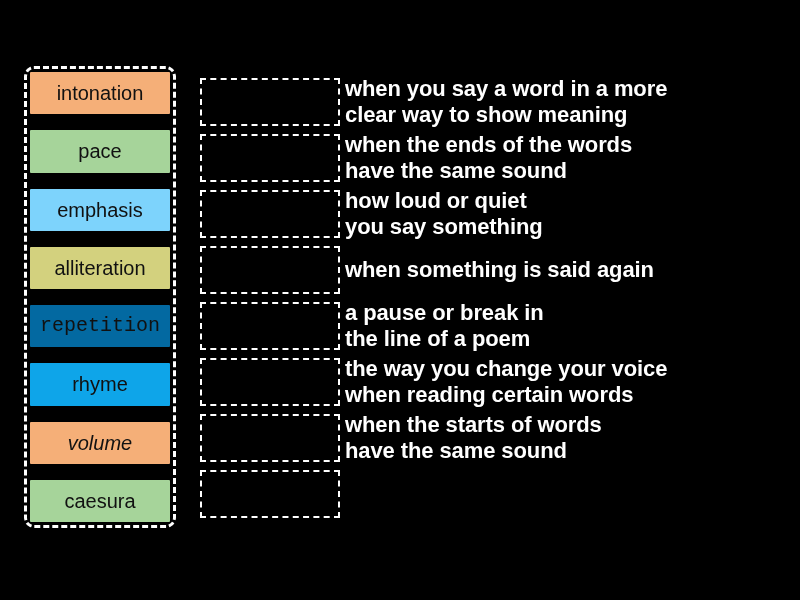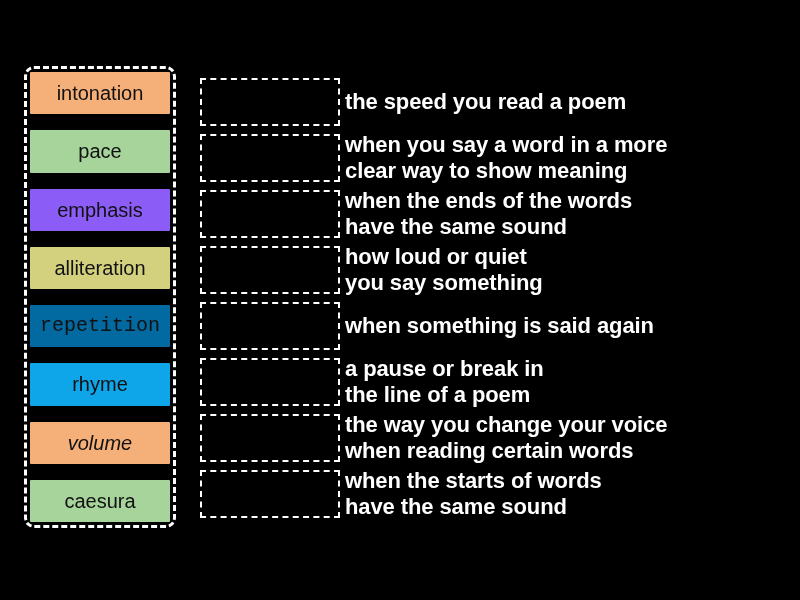--- a/index.html
+++ b/index.html
@@ -91,42 +91,41 @@
     letter-spacing: -0.1px;
   }
 </style>
 </head>
 <body>
 
 <div id="tiles-panel">
   <div id="tiles-list">
       <div class="word-tile" style="background: rgb(245, 175, 120);">intonation</div>
       <div class="word-tile" style="background: rgb(166, 212, 154);">pace</div>
-      <div class="word-tile" style="background: #8b5cf6;">emphasis</div>
+      <div class="word-tile" style="background: #7dd3fc;">emphasis</div>
       <div class="word-tile" style="background: rgb(211, 209, 126);">alliteration</div>
       <div class="word-tile" style="background: #0369a1; font-family: Liberation Mono, monospace;">repetition</div>
       <div class="word-tile" style="background: #0ea5e9;">rhyme</div>
       <div class="word-tile" style="background: rgb(245, 175, 120); font-style: italic;">volume</div>
       <div class="word-tile" style="background: rgb(166, 212, 154);">caesura</div>
     </div>
 </div>
 
 <div id="dropzones">
     <div class="drop-zone"></div>
     <div class="drop-zone"></div>
     <div class="drop-zone"></div>
     <div class="drop-zone"></div>
     <div class="drop-zone"></div>
     <div class="drop-zone"></div>
     <div class="drop-zone"></div>
     <div class="drop-zone"></div>
   </div>
 
 <div id="definitions">
-    <div class="definition">the speed you read a poem</div>
     <div class="definition">when you say a word in a more
 clear way to show meaning</div>
     <div class="definition">when the ends of the words
 have the same sound</div>
     <div class="definition">how loud or quiet
 you say something</div>
     <div class="definition">when something is said again</div>
     <div class="definition">a pause or break in
 the line of a poem</div>
     <div class="definition">the way you change your voice

